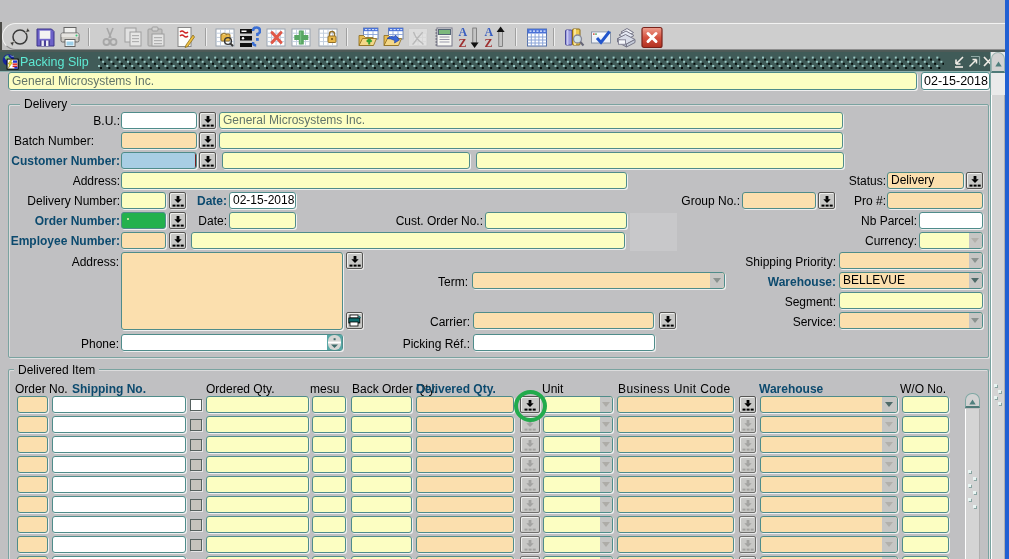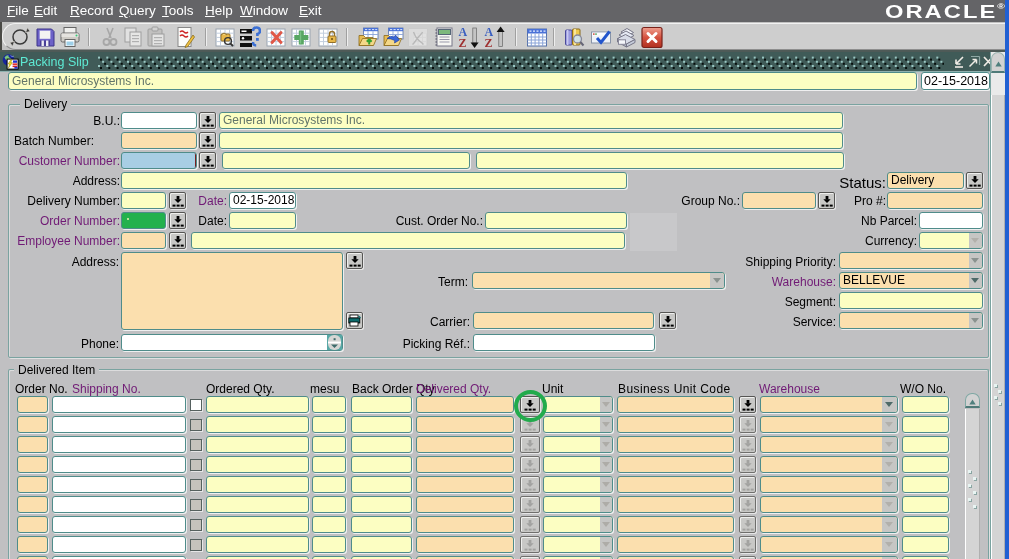--- a/index.html
+++ b/index.html
@@ -20,21 +20,21 @@
 #ttxt{position:absolute;left:20px;top:2.5px;color:#5eead4;font-size:12.5px;white-space:pre;}
 #tbl{left:0;top:71px;width:1009px;height:1px;background:#8fb0ae;}
 
 .f{position:absolute;height:17px;border:1px solid #4f8c8a;border-radius:3px;box-shadow:1px 1px 0 rgba(255,255,255,0.75);font-size:12px;color:#000;line-height:15px;padding-left:3px;white-space:pre;overflow:hidden;}
 .yel{background:#fcfec2;}
 .ora{background:#fbdfae;}
 .wht{background:#ffffff;}
 .blf{background:#a8cee4;}
 .grf{background:#23b14d;}
 .lbl{position:absolute;font-size:12px;color:#000;text-align:right;white-space:pre;}
-.blb{color:#701a75;font-weight:normal;}
+.blb{color:#0c4a6e;font-weight:bold;}
 
 .lov{position:absolute;width:17px;height:17px;background:#c8c8c6;border:1px solid #555553;border-radius:2px;box-shadow:inset 1px 1px 0 #efefed, 1px 1px 0 rgba(255,255,255,0.6);color:#000;display:flex;align-items:center;justify-content:center;}
 .lov svg{display:block;}
 .lov.dis{color:#a2a2a0;border-color:#6e6e6c;}
 
 .dab{position:absolute;top:0px;width:13px;height:15px;background:#c6c6c4;border-radius:0 2px 2px 0;}
 
 
 .gb{position:absolute;border:1px solid #7aa3a0;border-radius:2px;box-shadow:inset 1px 1px 0 rgba(255,255,255,0.45),1px 1px 0 rgba(255,255,255,0.5);}
 .leg{position:absolute;font-size:12px;color:#000;background:#c0c0c2;padding:0 4px;white-space:pre;}
@@ -57,31 +57,20 @@
  <rect x="0.5" y="9.6" width="3" height="2" fill="currentColor"></rect>
  <rect x="4.6" y="9.6" width="3" height="2" fill="currentColor"></rect>
  <rect x="8.7" y="9.6" width="3" height="2" fill="currentColor"></rect>
 </symbol>
 <symbol id="tup" viewBox="0 0 10 10">
           <path d="M5 2 L9 8 L1 8 Z" fill="#4f7f7d"></path>
         </symbol>
 </defs>
 </svg>
 
-<div class="ab" id="menubar">
-<span class="mi" style="left:7px"><u>F</u>ile</span>
-<span class="mi" style="left:34px"><u>E</u>dit</span>
-<span class="mi" style="left:70px"><u>R</u>ecord</span>
-<span class="mi" style="left:119px"><u>Q</u>uery</span>
-<span class="mi" style="left:162px"><u>T</u>ools</span>
-<span class="mi" style="left:205px"><u>H</u>elp</span>
-<span class="mi" style="left:240px"><u>W</u>indow</span>
-<span class="mi" style="left:299px"><u>E</u>xit</span>
-<span id="ologo">ORACLE<span style="font-size:8px;letter-spacing:0;vertical-align:9px">®</span></span>
-</div>
 <div class="ab" id="tbar">
       <div id="tpill"></div>
 <div class="ab" style="left:0;top:0px;width:2px;height:30px;background:#4a4a46"></div>
 <svg class="ic" style="left:8px;" viewBox="0 0 24 24">
         <circle cx="12" cy="12" r="7" fill="none" stroke="#3a3a3a" stroke-width="1.5"></circle>
 <path d="M17.6 7.6 L22 6.4 L19.5 2.7 Z" fill="#3a3a3a" stroke="#d6d3cc" stroke-width="0.6"></path>
 <path d="M6.4 16.4 L2 17.6 L4.5 21.3 Z" fill="#3a3a3a" stroke="#d6d3cc" stroke-width="0.6"></path>
 </svg>
 <svg class="ic" style="left:33px;" viewBox="0 0 24 24">
         <path d="M4 4 h14.5 l2.5 2.5 V21 H4 Z" fill="#6c61c8" stroke="#3c3488"></path>
@@ -961,21 +950,21 @@
 <div class="f blf" style="left:121px;top:152px;width:76px;height:17px;box-shadow:1px 1px 0 rgba(255,255,255,0.75), inset -3px 0 0 -2px #7a2020;"></div>
 <div class="lov" style="left:199px;top:152px;width:17px;height:17px">
       <svg width="12" height="12" viewBox="0 0 12 12" fill="currentColor">
         <use href="#lv"></use>
       </svg>
     </div>
 <div class="f yel" style="left:222px;top:152px;width:248px;height:17px;"></div>
 <div class="f yel" style="left:476px;top:152px;width:368px;height:17px;"></div>
 <div class="lbl" style="right:889px;top:174px;font-size:12px">Address:</div>
 <div class="f yel" style="left:121px;top:172px;width:506px;height:17px;"></div>
-<div class="lbl" style="right:123px;top:174px;font-size:15px">Status:</div>
+<div class="lbl" style="right:123px;top:174px;font-size:12px">Status:</div>
 <div class="f ora" style="left:887px;top:172px;width:77px;height:17px;">Delivery</div>
 <div class="lov" style="left:966px;top:172px;width:17px;height:17px">
       <svg width="12" height="12" viewBox="0 0 12 12" fill="currentColor">
         <use href="#lv"></use>
       </svg>
     </div>
 <div class="lbl" style="right:889px;top:194px;font-size:12px">Delivery Number:</div>
 <div class="f yel" style="left:121px;top:192px;width:45px;height:17px;"></div>
 <div class="lov" style="left:169px;top:192px;width:17px;height:17px">
       <svg width="12" height="12" viewBox="0 0 12 12" fill="currentColor">

